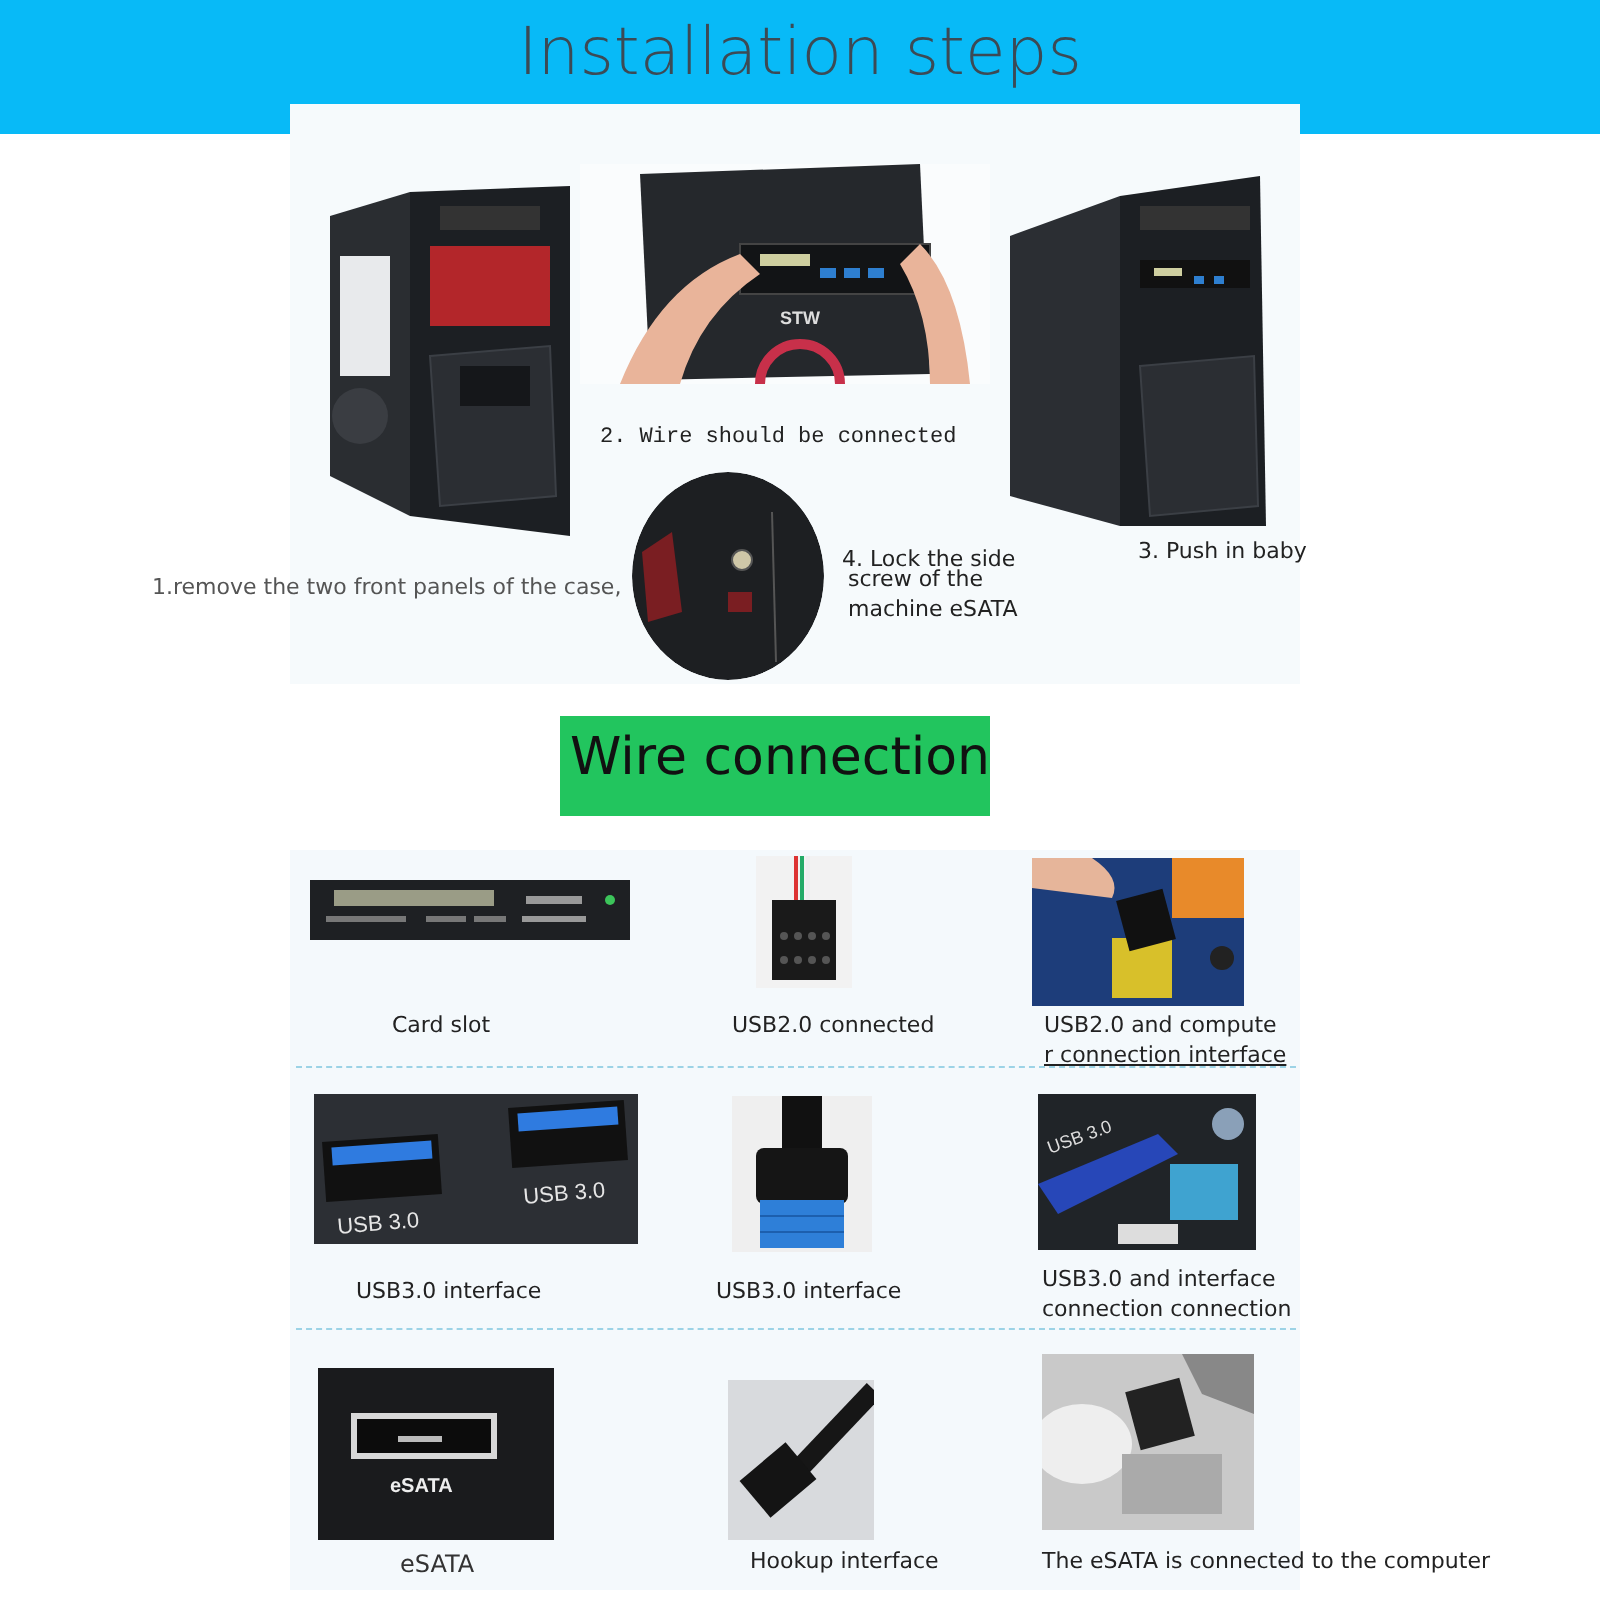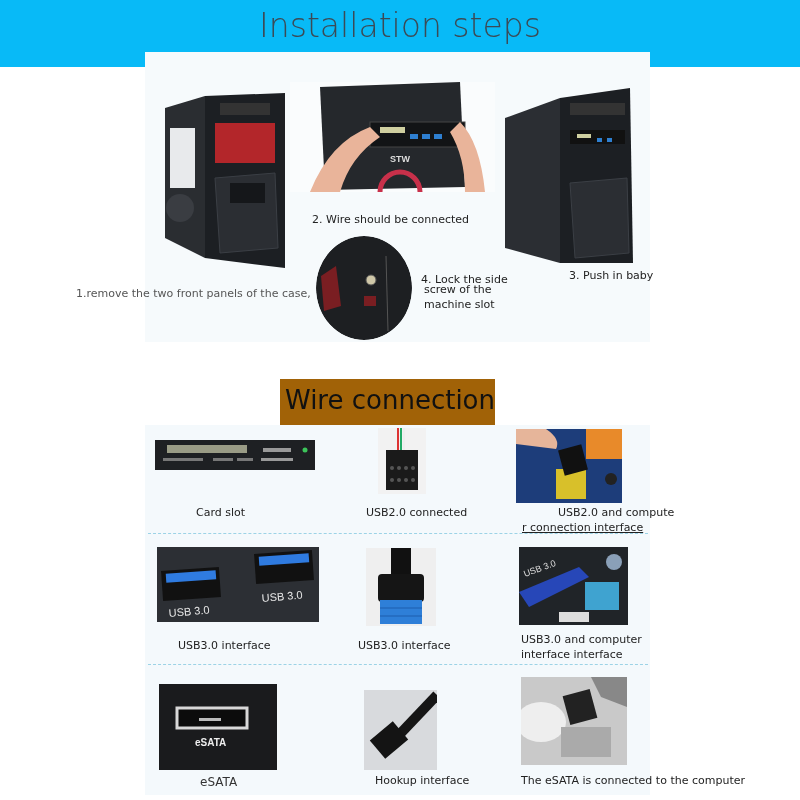--- a/index.html
+++ b/index.html
@@ -3,21 +3,21 @@
 <meta charset="utf-8">
 <style>
   html,body{margin:0;padding:0;}
   body{width:800px;height:800px;position:relative;background:#fff;overflow:hidden;font-family:"Liberation Sans",sans-serif;}
   .header{position:absolute;left:0;top:0;width:800px;height:67px;background:#08baf7;}
   .header .title{position:absolute;left:0;right:0;top:6px;text-align:center;font-size:33px;color:#3c4a55;font-family:"DejaVu Sans",sans-serif;font-weight:300;letter-spacing:0px;}
   .panel1{position:absolute;left:145px;top:52px;width:505px;height:290px;background:#f6fafc;}
   .img{position:absolute;overflow:hidden;}
   .lbl{position:absolute;font-size:11px;color:#222;line-height:15px;white-space:nowrap;font-family:"DejaVu Sans",sans-serif;}
   .lbl.grey{color:#555;}
-  .sec2{position:absolute;left:280px;top:379px;width:215px;height:50px;background:#a16207;text-align:right;}
+  .sec2{position:absolute;left:280px;top:358px;width:215px;height:50px;background:#22c55e;text-align:right;}
   .sec2 .t{position:absolute;left:5px;top:6px;font-size:26px;color:#111;font-family:"DejaVu Sans",sans-serif;}
   .grid{position:absolute;left:145px;top:425px;width:505px;height:370px;background:#f4f9fc;}
   .dash{position:absolute;left:148px;width:500px;border-top:1px dashed #9cd3e6;height:0;}
 </style>
 </head>
 <body>
 
 <div class="header">
   <div class="title">Installation steps</div>
 </div>
@@ -70,25 +70,25 @@
   <svg width="96" height="104" viewBox="0 0 96 104">
     <ellipse cx="48" cy="52" rx="48" ry="52" fill="#1d1f22"></ellipse>
     <path d="M5,40 L20,30 L25,70 L8,75 Z" fill="#7a1e22"></path>
     <circle cx="55" cy="44" r="5" fill="#cfc7a8" stroke="#555"></circle>
     <rect x="48" y="60" width="12" height="10" fill="#7a1e22"></rect>
     <path d="M70,20 L72,95" stroke="#555" stroke-width="1"></path>
   </svg>
 </div>
 
 <div class="lbl grey" style="left:76px;top:286px;">1.remove the two front panels of the case,</div>
-<div class="lbl" style="left:312px;top:212px;">2. Wire should be connected</div>
+<div class="lbl" style="left:300px;top:212px;font-family:Liberation Mono, monospace;">2. Wire should be connected</div>
 <div class="lbl" style="left:569px;top:268px;">3. Push in baby</div>
 <div class="lbl" style="left:421px;top:272px;">4. Lock the side</div>
 <div class="lbl" style="left:424px;top:282px;">screw of the</div>
-<div class="lbl" style="left:424px;top:297px;">machine slot</div>
+<div class="lbl" style="left:424px;top:297px;">machine eSATA</div>
 
 <div class="sec2">
   <div class="t">Wire connection</div>
 </div>
 
 <div class="grid"></div>
 <div class="dash" style="top:533px;"></div>
 <div class="dash" style="top:664px;"></div>
 
 <div class="img" style="left:155px;top:440px;width:160px;height:30px;">
@@ -127,21 +127,21 @@
     <rect width="106" height="74" fill="#1d3d7a"></rect>
     <rect x="70" y="0" width="36" height="30" fill="#e88a2a"></rect>
     <rect x="40" y="40" width="30" height="30" fill="#d8c02a"></rect>
     <rect x="45" y="18" width="24" height="26" fill="#111" transform="rotate(-15 57 31)"></rect>
     <path d="M0,0 L30,0 Q45,10 40,20 L0,15 Z" fill="#e6b59a"></path>
     <circle cx="95" cy="50" r="6" fill="#222"></circle>
   </svg>
 </div>
 <div class="lbl" style="left:196px;top:505px;">Card slot</div>
 <div class="lbl" style="left:366px;top:505px;">USB2.0 connected</div>
-<div class="lbl" style="left:522px;top:505px;margin-left:36px;">USB2.0 and compute</div>
+<div class="lbl" style="left:522px;top:505px;">USB2.0 and compute</div>
 <div class="lbl" style="left:522px;top:520px;text-decoration:underline;">r connection interface</div>
 
 <div class="img" style="left:157px;top:547px;width:162px;height:75px;">
   <svg width="162" height="75" viewBox="0 0 162 75">
     <rect width="162" height="75" fill="#2c2f34"></rect>
     <rect x="5" y="22" width="58" height="30" fill="#111" transform="rotate(-4 34 37)"></rect>
     <rect x="9" y="25" width="50" height="9" fill="#2f7be0" transform="rotate(-4 34 30)"></rect>
     <rect x="98" y="5" width="58" height="30" fill="#111" transform="rotate(-4 127 20)"></rect>
     <rect x="102" y="8" width="50" height="9" fill="#2f7be0" transform="rotate(-4 127 13)"></rect>
     <text x="12" y="70" font-size="11" fill="#e6e6e6" font-family="Liberation Sans, sans-serif" transform="rotate(-5 12 70)">USB 3.0</text>
@@ -165,22 +165,22 @@
     <rect width="109" height="78" fill="#202428"></rect>
     <polygon points="0,45 60,20 70,30 10,60" fill="#2747b8"></polygon>
     <rect x="66" y="35" width="34" height="28" fill="#3fa3d0"></rect>
     <circle cx="95" cy="15" r="8" fill="#8aa0b8"></circle>
     <rect x="40" y="65" width="30" height="10" fill="#ddd"></rect>
     <text x="6" y="30" font-size="9" fill="#ddd" font-family="Liberation Sans, sans-serif" transform="rotate(-20 6 30)">USB 3.0</text>
   </svg>
 </div>
 <div class="lbl" style="left:178px;top:638px;">USB3.0 interface</div>
 <div class="lbl" style="left:358px;top:638px;">USB3.0 interface</div>
-<div class="lbl" style="left:521px;top:632px;">USB3.0 and computer</div>
-<div class="lbl" style="left:521px;top:647px;">interface interface</div>
+<div class="lbl" style="left:521px;top:632px;">USB3.0 and interface</div>
+<div class="lbl" style="left:521px;top:647px;">connection connection</div>
 
 <div class="img" style="left:159px;top:684px;width:118px;height:86px;">
   <svg width="118" height="86" viewBox="0 0 118 86">
     <rect width="118" height="86" fill="#1a1b1d"></rect>
     <rect x="18" y="24" width="70" height="20" fill="#0c0c0c" stroke="#d8d8d8" stroke-width="3"></rect>
     <rect x="40" y="34" width="22" height="3" fill="#bbb"></rect>
     <text x="36" y="62" font-size="10" fill="#eee" font-family="Liberation Sans, sans-serif" font-weight="bold">eSATA</text>
   </svg>
 </div>
 <div class="img" style="left:364px;top:690px;width:73px;height:80px;">

